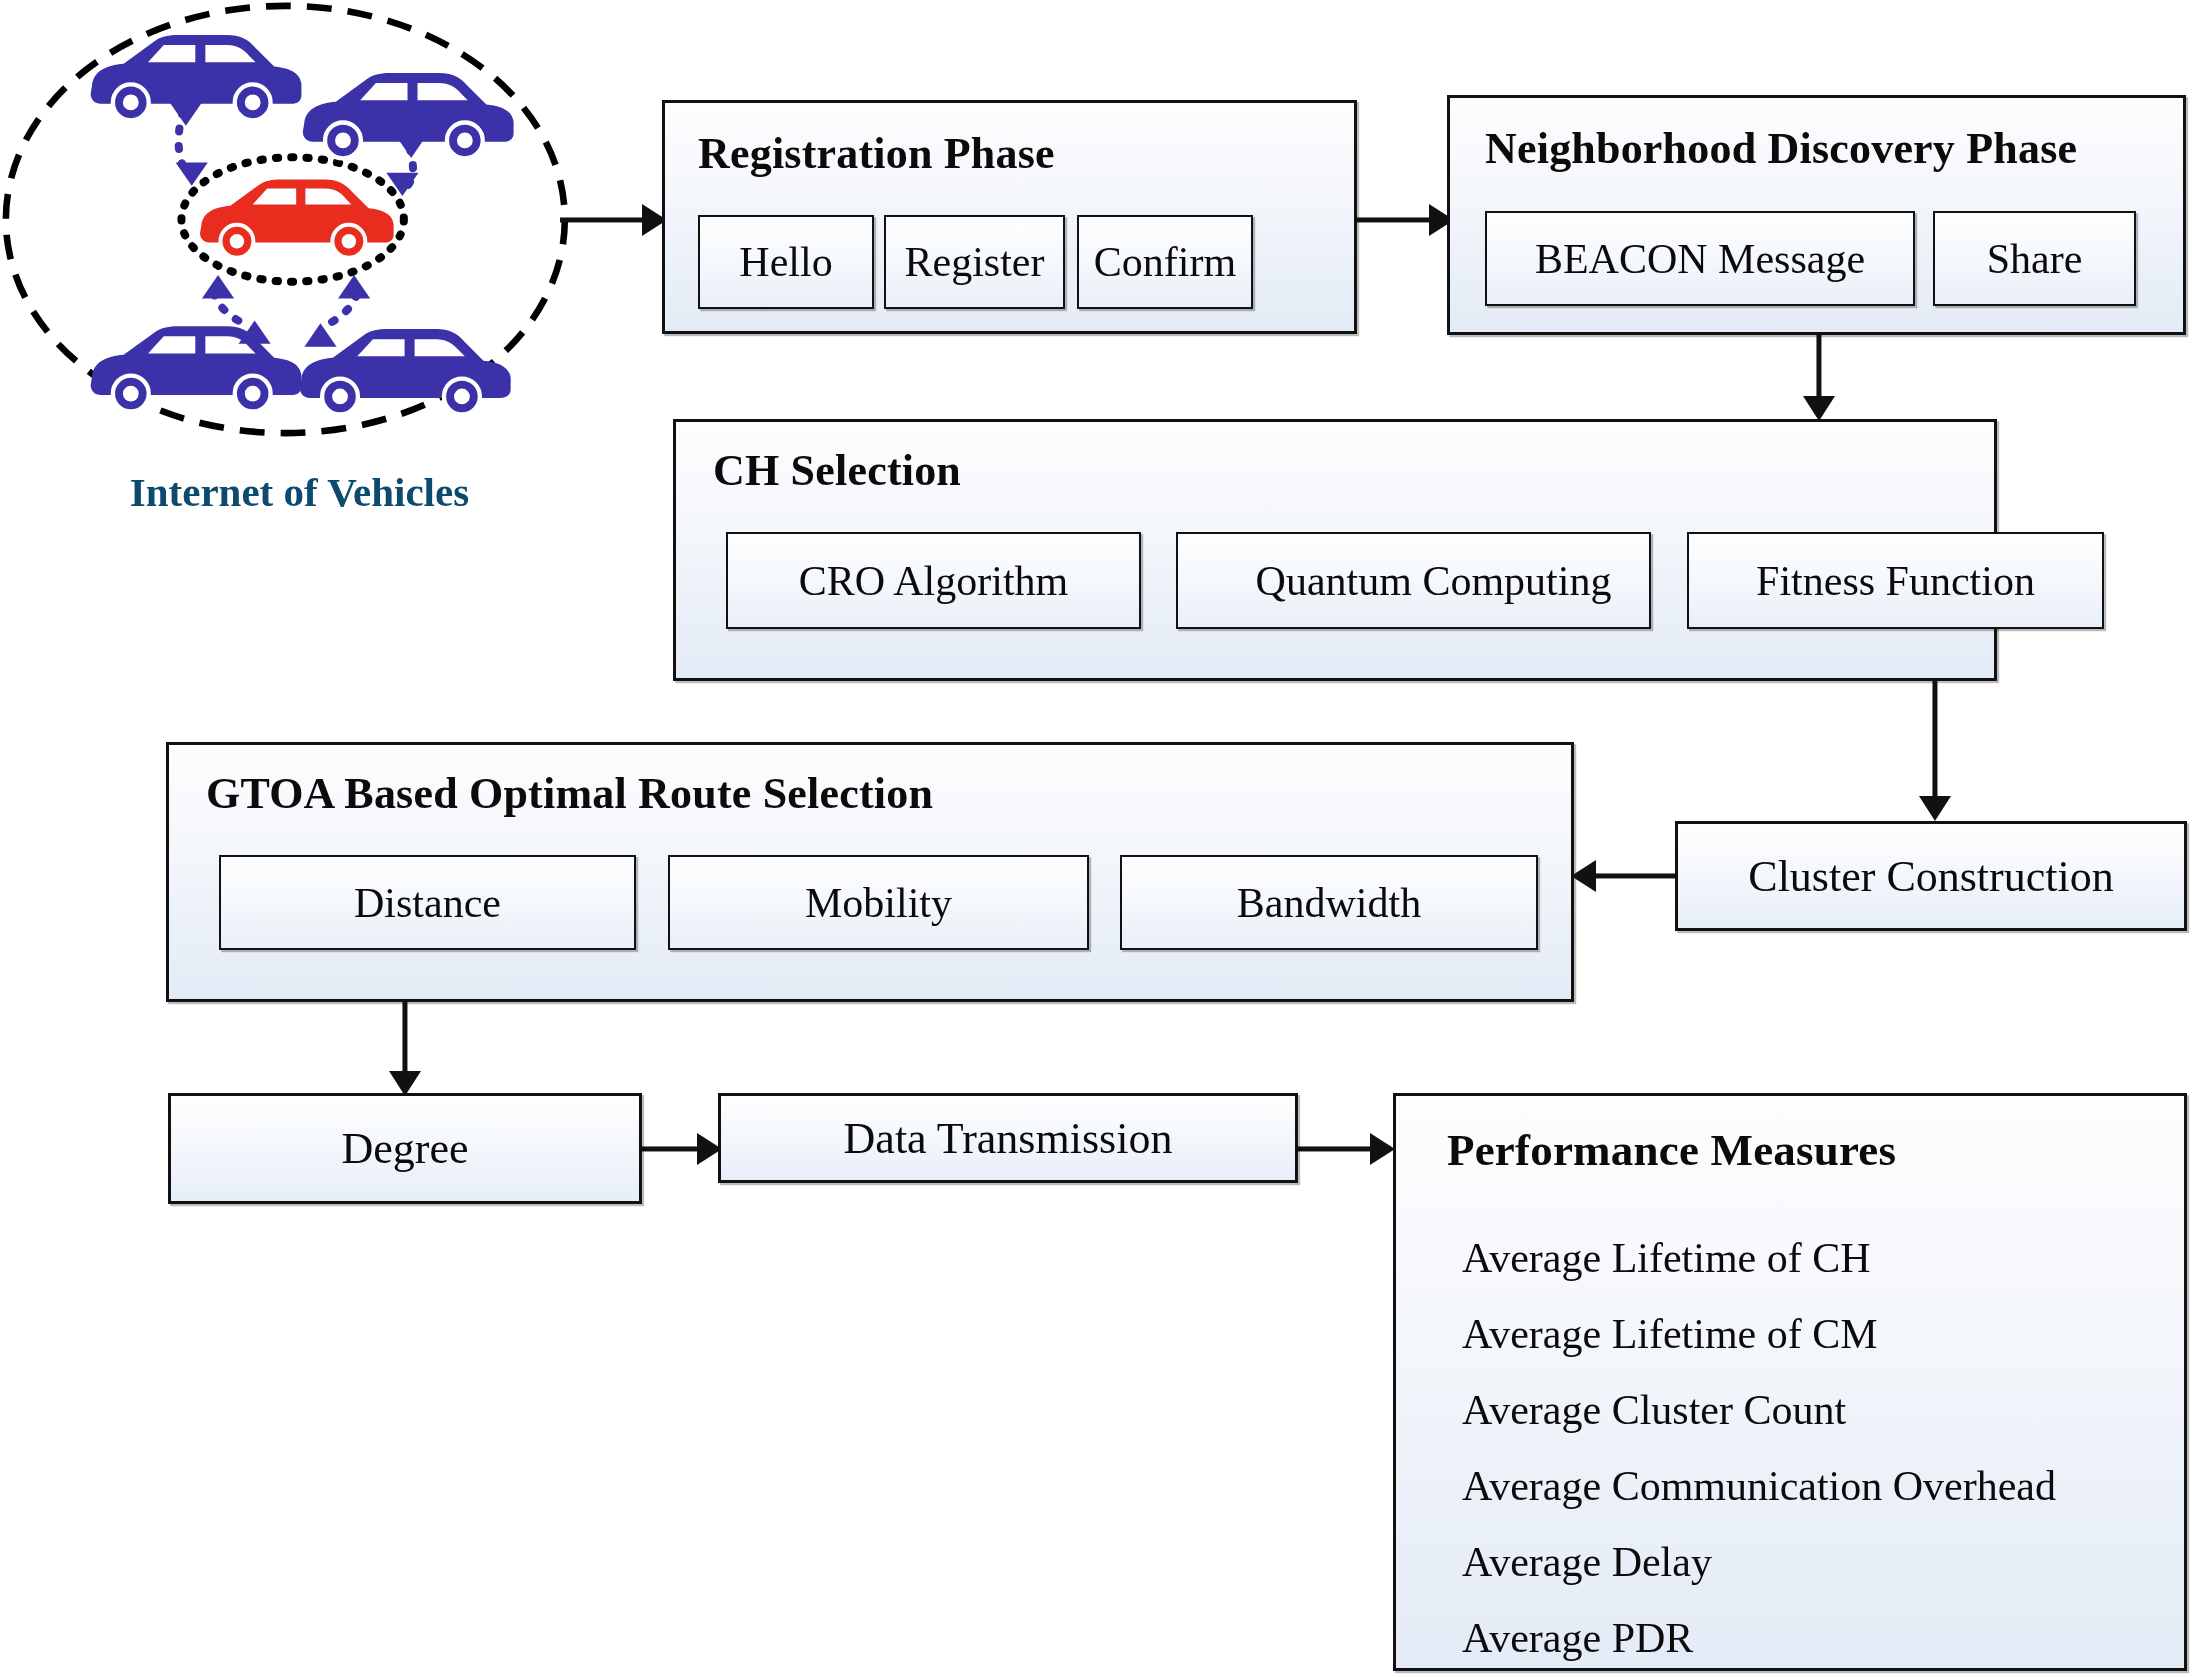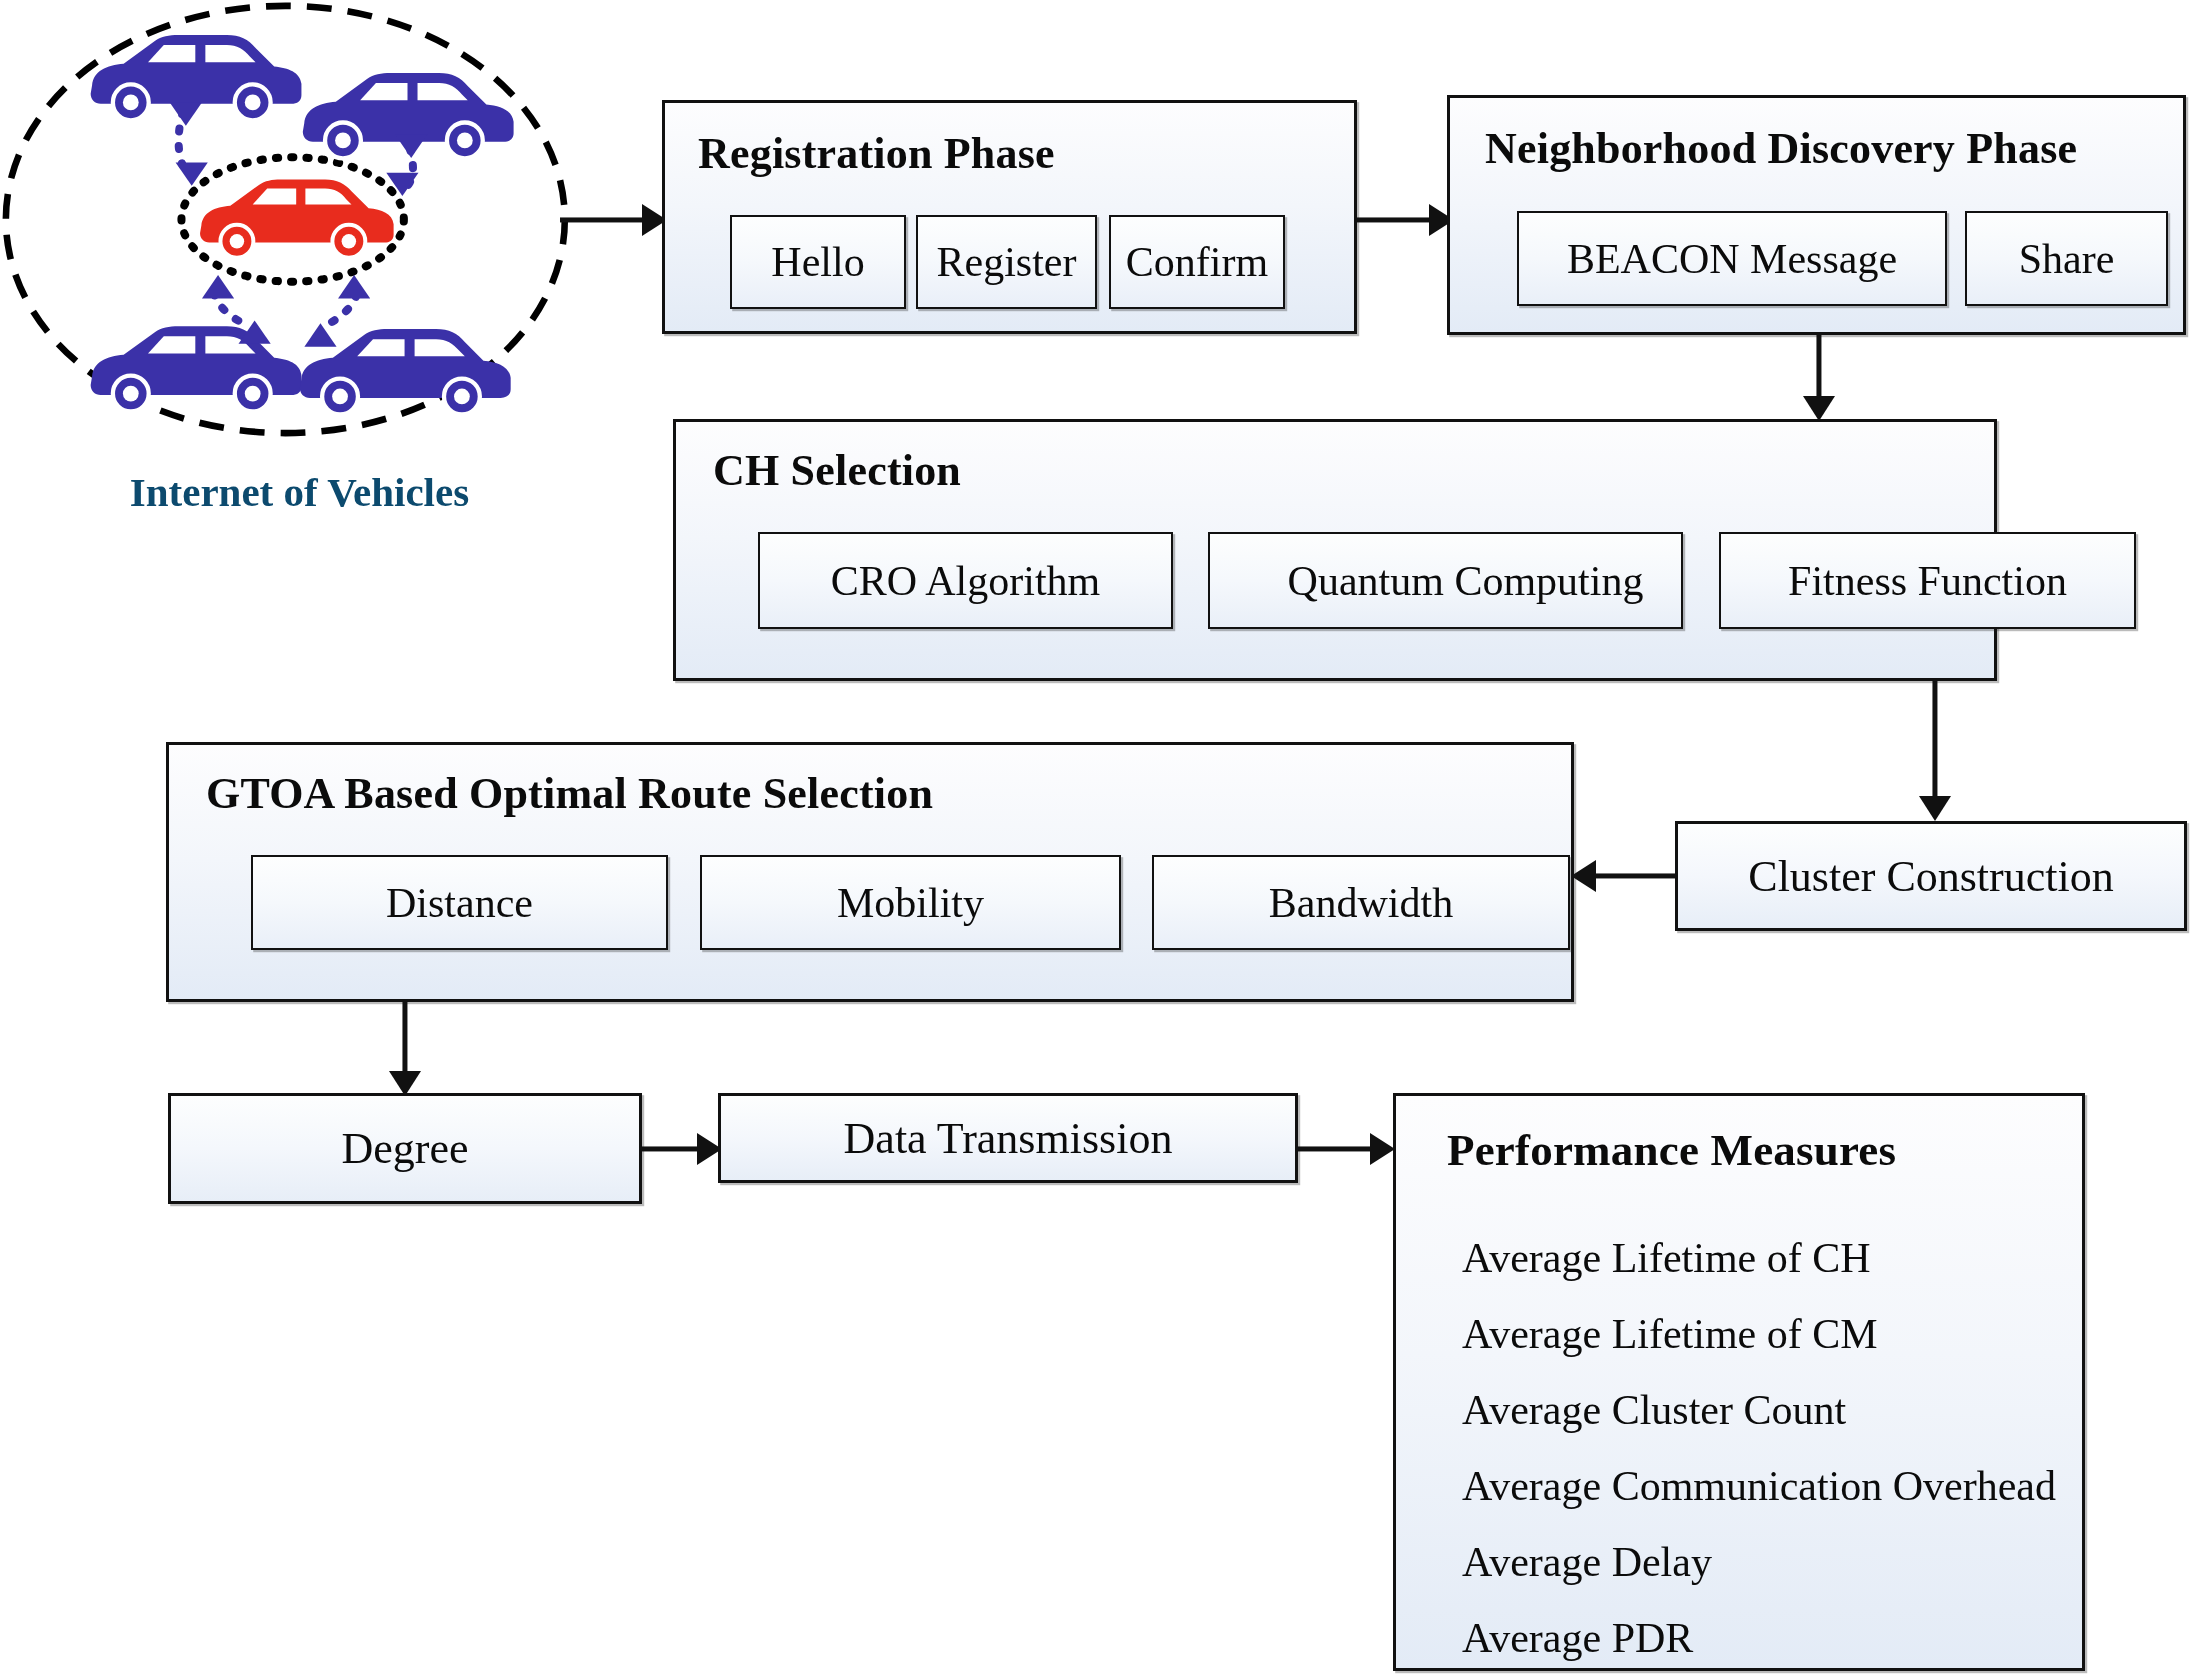--- a/index.html
+++ b/index.html
@@ -23,21 +23,20 @@
   }
   .chip{
     position:absolute;
     box-sizing:border-box;
     border:2.9px solid #111;
     background:linear-gradient(to bottom,#fdfefe 0%,#f5f8fc 50%,#e9eff8 100%);
     box-shadow:2.2px 2.2px 0 rgba(30,30,30,.30);
     display:flex;align-items:center;justify-content:center;
     color:#0b0b0b;
     white-space:nowrap;
-    margin-left:32px;
   }
   .flat{
     position:absolute;
     box-sizing:border-box;
     border:3.7px solid #111;
     background:linear-gradient(to bottom,#fdfefe 0%,#f4f7fc 50%,#e7eef7 100%);
     box-shadow:2.2px 2.2px 0 rgba(30,30,30,.30);
     display:flex;align-items:center;justify-content:center;
     color:#0b0b0b;white-space:nowrap;
   }
@@ -218,21 +217,21 @@
     <div class="head right"></div>
   </div>
 
   <div class="flat" style="left:718px;top:1093px;width:580px;height:90px;font-size:44px;">Data Transmission</div>
 
   <div class="arrow-h" style="left:1298px;top:1132px;width:97px;height:34px;">
     <div class="shaft" style="left:0;width:76px;"></div>
     <div class="head right"></div>
   </div>
 
-  <div class="panel" style="left:1393px;top:1093px;width:692px;height:578px;">
+  <div class="panel" style="left:1393px;top:1093px;width:794px;height:578px;">
     <div class="panel-title" style="left:51px;top:28px;font-size:45px;">Performance Measures</div>
     <div class="perf-list">
       <div class="perf-item">Average Lifetime of CH</div>
       <div class="perf-item">Average Lifetime of CM</div>
       <div class="perf-item">Average Cluster Count</div>
       <div class="perf-item">Average Communication Overhead</div>
       <div class="perf-item">Average Delay</div>
       <div class="perf-item">Average PDR</div>
     </div>
   </div>

